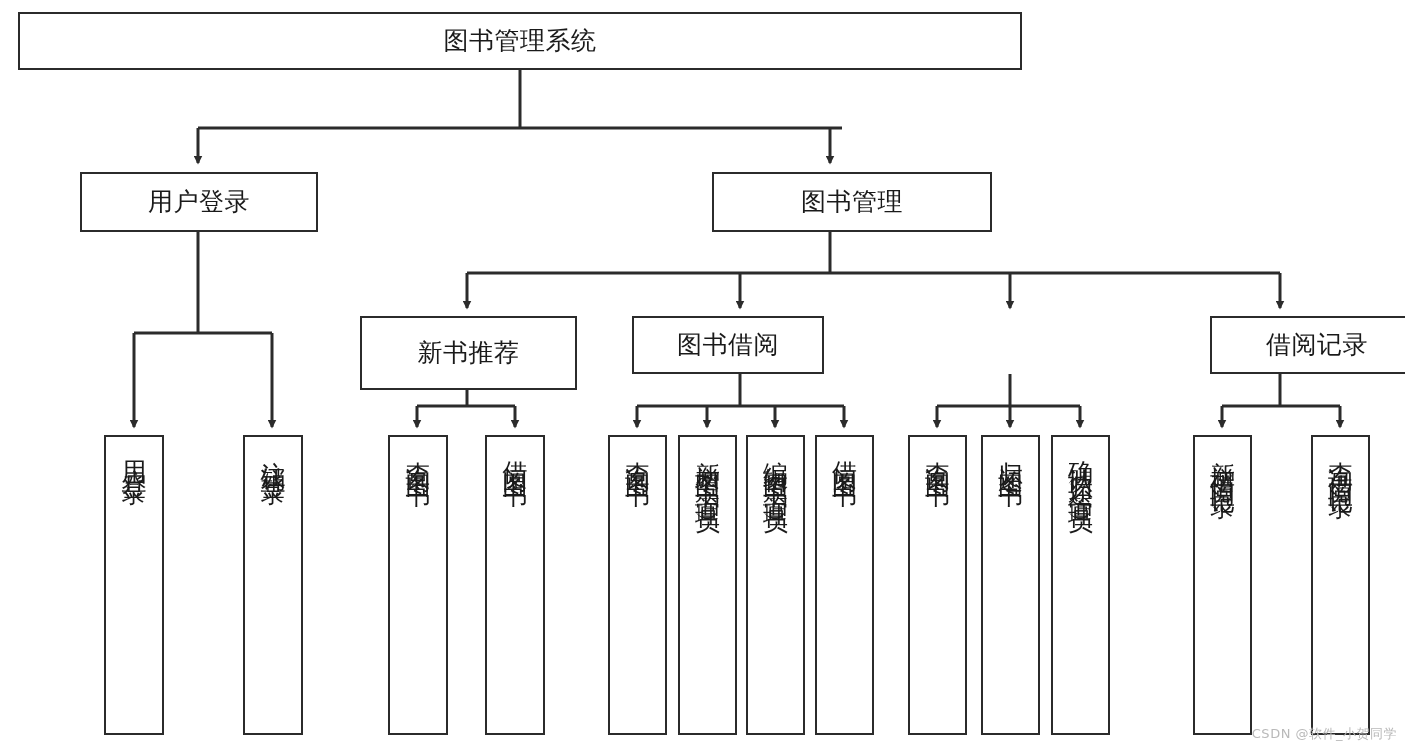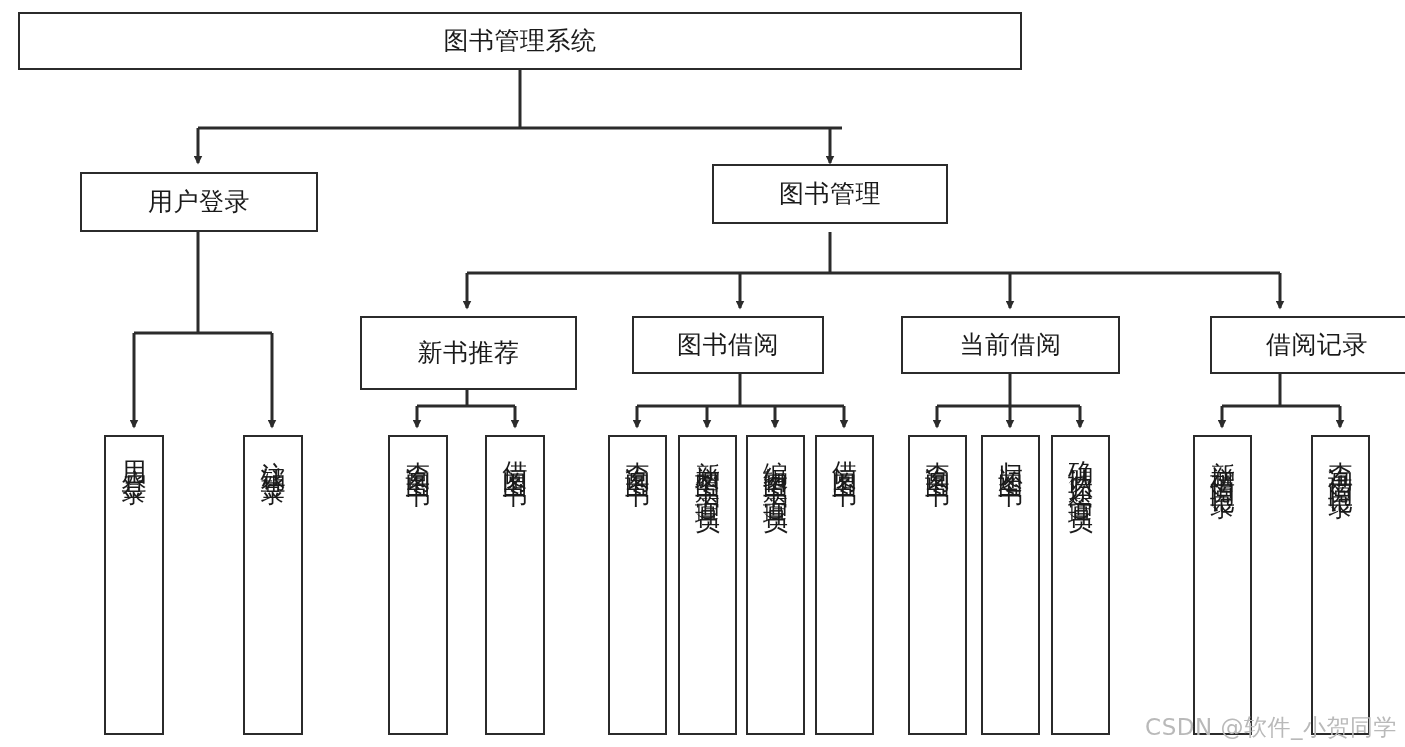--- a/index.html
+++ b/index.html
@@ -60,21 +60,21 @@
     text-orientation: upright;
     font-size: 25px;
     line-height: 1.0;
     letter-spacing: 7px;
     white-space: normal;
   }
   #watermark {
     position: absolute;
     right: 8px;
     bottom: 4px;
-    font-size: 23px;
+    font-size: 13px;
     color: #b9b9b9;
     letter-spacing: 0.5px;
     white-space: nowrap;
     pointer-events: none;
   }
 </style>
 </head>
 <body>
 
 <div id="diagram-root">
@@ -130,35 +130,32 @@
   </svg>
 
   <div class="node horiz root" style="left:18px; top:12px; width:1004px; height:58px;">
     <span class="node-label">图书管理系统</span>
   </div>
 
   <div class="node horiz" style="left:80px; top:172px; width:238px; height:60px;">
     <span class="node-label">用户登录</span>
   </div>
 
-  <div class="node horiz" style="left:712px; top:164px; width:236px; height:60px;">
+  <div class="node horiz" style="left:712px; top:172px; width:280px; height:60px;">
     <span class="node-label">图书管理</span>
   </div>
 
   <div class="node horiz" style="left:360px; top:316px; width:217px; height:74px;">
     <span class="node-label">新书推荐</span>
   </div>
 
   <div class="node horiz" style="left:632px; top:316px; width:192px; height:58px;">
     <span class="node-label">图书借阅</span>
   </div>
 
-  <div class="node horiz" style="left:901px; top:316px; width:219px; height:58px;">
-    <span class="node-label">当前借阅</span>
-  </div>
 
   <div class="node horiz" style="left:1172px; top:316px; width:214px; height:58px;margin-left:38px;">
     <span class="node-label">借阅记录</span>
   </div>
 
   <div class="node vert" style="left:104px; top:435px; width:60px; height:300px;">
     <span class="node-label">用户登录</span>
   </div>
 
   <div class="node vert" style="left:243px; top:435px; width:60px; height:300px;">

